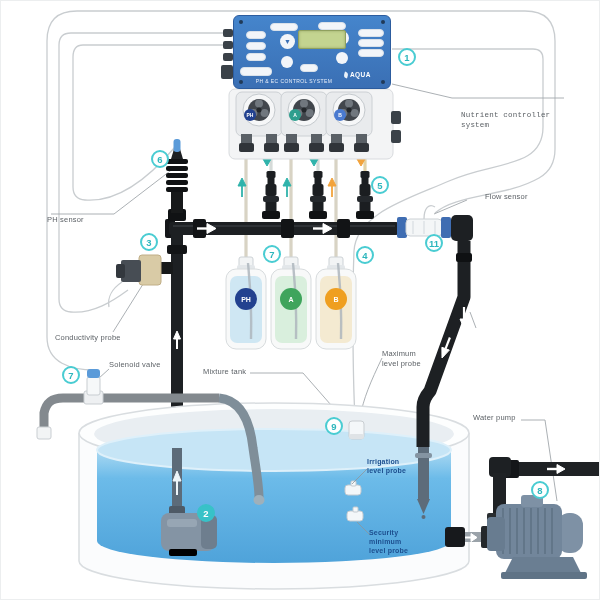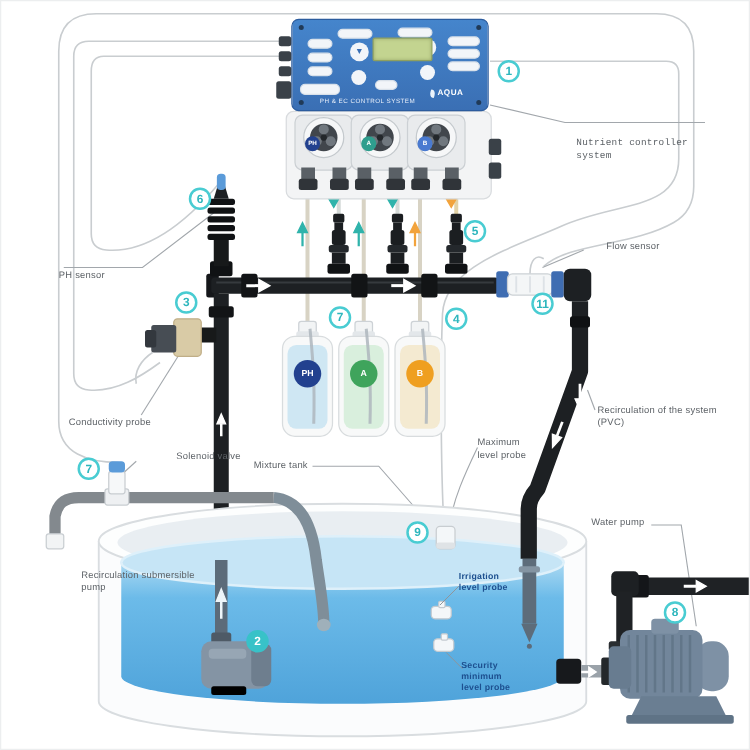--- a/index.html
+++ b/index.html
@@ -388,26 +388,24 @@
 <div class="pump-badge" style="left:333px;top:108px;background:#4a7ad0;">B</div>
 
 <div class="bottle-badge" style="left:234px;top:287px;background:#22418f;">PH</div>
 <div class="bottle-badge" style="left:279px;top:287px;background:#3fa45c;">A</div>
 <div class="bottle-badge" style="left:324px;top:287px;background:#ef9f20;">B</div>
 
 <div class="lbl" style="left:460px;top:110px;width:110px;text-align:left;font-family:Liberation Mono, monospace;">Nutrient controller system</div>
 <div class="lbl" style="left:464px;top:191px;margin-left:20px;">Flow sensor</div>
 <div class="lbl" style="left:46px;top:214px;">PH sensor</div>
 <div class="lbl" style="left:54px;top:332px;">Conductivity probe</div>
-<div class="lbl" style="left:108px;top:359px;margin-left:32px;">Solenoid valve</div>
+<div class="lbl" style="left:108px;top:359px;">Solenoid valve</div>
 <div class="lbl" style="left:202px;top:366px;">Mixture tank</div>
-<div class="lbl" style="left:477px;top:322px;width:115px;">Recirculation of the system (PVC)</div>
 <div class="lbl" style="left:381px;top:348px;width:52px;">Maximum level probe</div>
 <div class="lbl" style="left:472px;top:412px;">Water pump</div>
-<div class="lbl" style="left:64px;top:454px;width:100px;">Recirculation submersible pump</div>
 <div class="lbl navy" style="left:366px;top:456px;width:46px;">Irrigation level probe</div>
 <div class="lbl navy" style="left:368px;top:527px;width:50px;">Security minimum level probe</div>
 
 <div class="badge" style="left:397px;top:47px;">1</div>
 <div class="badge filled" style="left:196px;top:503px;">2</div>
 <div class="badge" style="left:139px;top:232px;">3</div>
 <div class="badge" style="left:355px;top:245px;">4</div>
 <div class="badge" style="left:370px;top:175px;">5</div>
 <div class="badge" style="left:150px;top:149px;">6</div>
 <div class="badge" style="left:262px;top:244px;">7</div>

